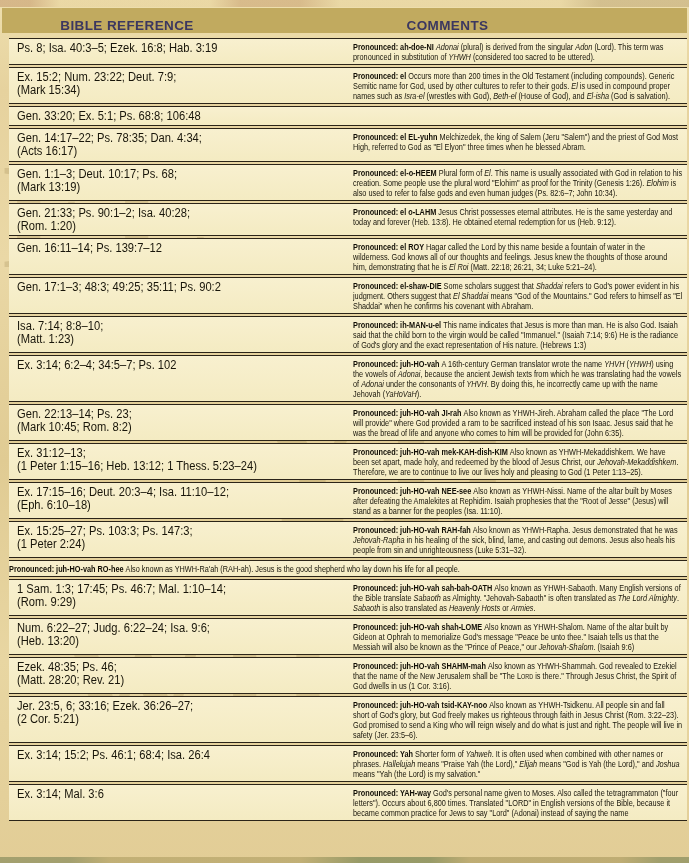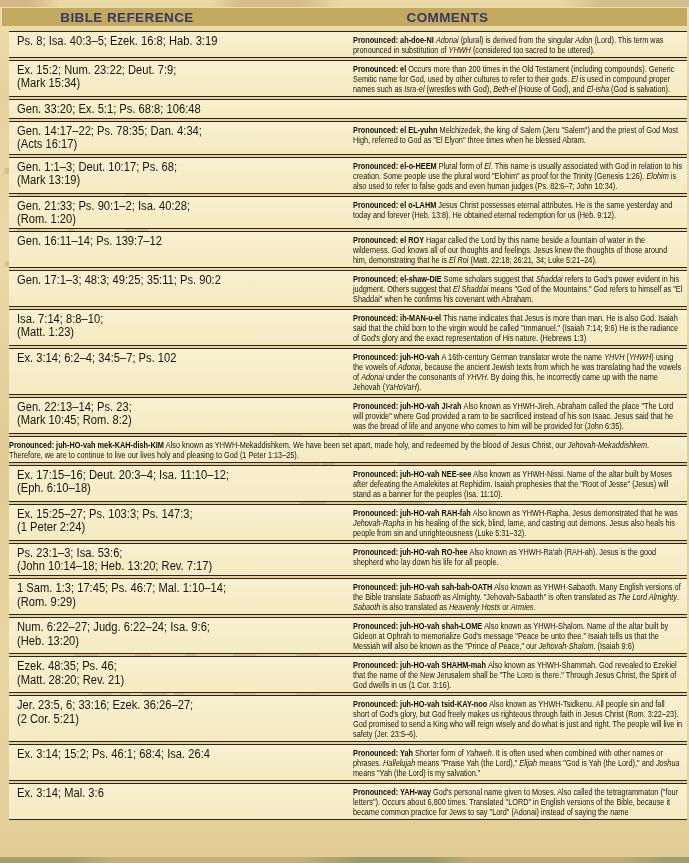--- a/index.html
+++ b/index.html
@@ -23,23 +23,23 @@
     position:absolute; left:0; top:0; width:689px; height:7px; z-index:1;
     background:linear-gradient(90deg, rgba(170,110,70,.35) 0 30px, rgba(220,190,130,.2) 60px 210px, rgba(165,105,60,.3) 240px 300px, rgba(210,180,120,.15) 340px 560px, rgba(150,120,70,.3) 600px 689px);
   }
   .botstrip {
     position:absolute; left:0; bottom:0; width:689px; height:6px; z-index:1;
     background:linear-gradient(90deg, #8e9161 0 70px, #b7a66b 110px 300px, #7f8a58 360px 430px, #b3a268 470px 620px, #8a8f5e 660px 689px);
     opacity:.75;
   }
   .band {
     position:relative; z-index:2;
-    margin:8px 2px 5px 2px; height:18px;
+    margin:8px 2px 5px 2px; height:25px;
     background:#c1aa5f;
-    display:flex; align-items:center;
+    display:flex; align-items:flex-end;
   }
   .hcell {
     font-weight:bold; font-size:13.5px; color:#3b3760; letter-spacing:.4px;
     text-align:center; white-space:nowrap;
   }
   .h1 { width:250px; }
   .h2 { flex:1; padding-right:44px; }
   .rows { position:relative; z-index:2; }
   .row {
     display:flex; margin:0 2px 2px 9px;
@@ -214,20 +214,26 @@
           </div>
     </div>
     <div class="comment">
       <div class="cwrap">
         <span class="pron">Pronounced: juh-HO-vah JI-rah </span><span><span>Also known as YHWH-Jireh. Abraham called the place "The Lord will provide" where God provided a ram to be sacrificed instead of his son Isaac. Jesus said that he was the bread of life and anyone who comes to him will be provided for (John 6:35).</span></span>
       </div>
     </div>
   </div>
 
   <div class="row">
+    <div class="ref">
+      <div class="refwrap">
+            <div>Ex. 31:12–13;</div>
+            <div>(1 Peter 1:15–16; Heb. 13:12; 1 Thess. 5:23–24)</div>
+          </div>
+    </div>
     <div class="comment">
       <div class="cwrap">
         <span class="pron">Pronounced: juh-HO-vah mek-KAH-dish-KIM </span><span><span>Also known as YHWH-Mekaddishkem. We have been set apart, made holy, and redeemed by the blood of Jesus Christ, our </span><i>Jehovah-Mekaddishkem</i><span>. Therefore, we are to continue to live our lives holy and pleasing to God (1 Peter 1:13–25).</span></span>
       </div>
     </div>
   </div>
 
   <div class="row">
     <div class="ref">
       <div class="refwrap">
@@ -250,26 +256,20 @@
           </div>
     </div>
     <div class="comment">
       <div class="cwrap">
         <span class="pron">Pronounced: juh-HO-vah RAH-fah </span><span><span>Also known as YHWH-Rapha. Jesus demonstrated that he was </span><i>Jehovah-Rapha</i><span> in his healing of the sick, blind, lame, and casting out demons. Jesus also heals his people from sin and unrighteousness (Luke 5:31–32).</span></span>
       </div>
     </div>
   </div>
 
   <div class="row">
-    <div class="ref">
-      <div class="refwrap">
-            <div>Ps. 23:1–3; Isa. 53:6;</div>
-            <div>(John 10:14–18; Heb. 13:20; Rev. 7:17)</div>
-          </div>
-    </div>
     <div class="comment">
       <div class="cwrap">
         <span class="pron">Pronounced: juh-HO-vah RO-hee </span><span><span>Also known as YHWH-Ra'ah (RAH-ah). Jesus is the good shepherd who lay down his life for all people.</span></span>
       </div>
     </div>
   </div>
 
   <div class="row">
     <div class="ref">
       <div class="refwrap">

